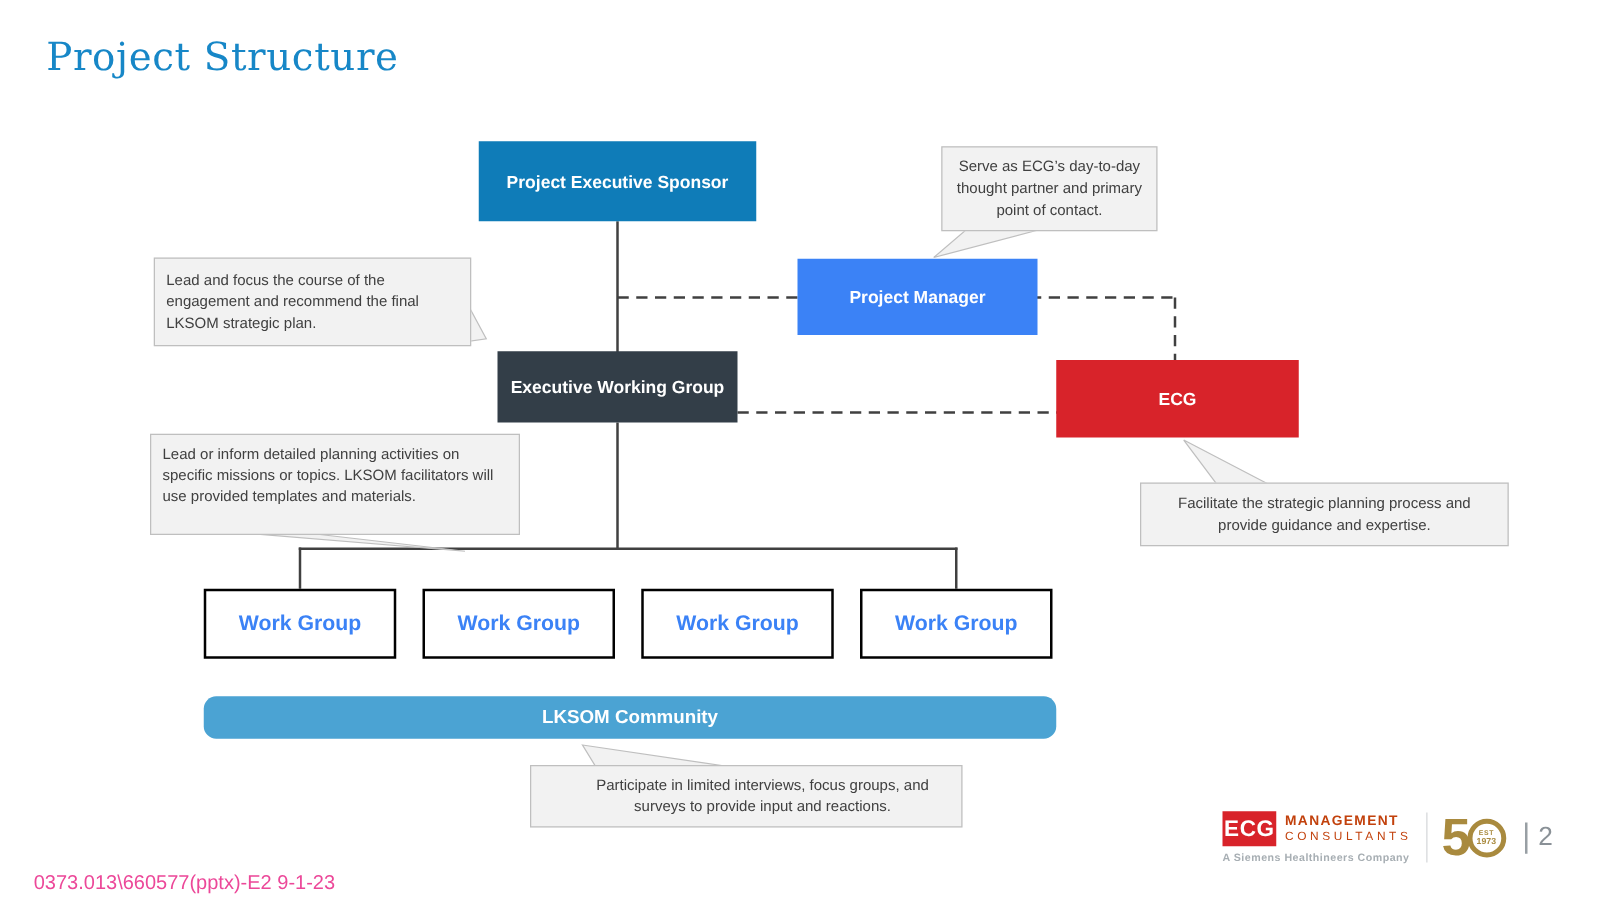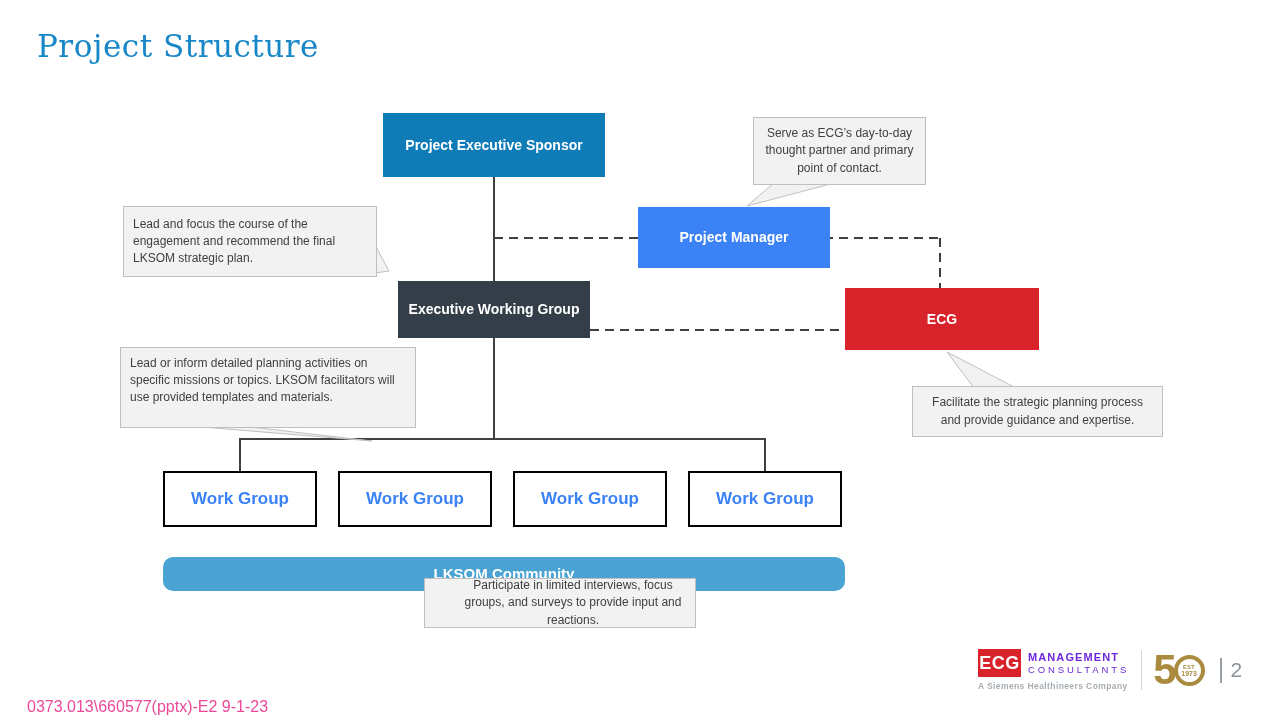--- a/index.html
+++ b/index.html
@@ -38,39 +38,39 @@
 
   .callout {
     position:absolute; z-index:2; background:#F2F2F2; border:1px solid #BFBFBF;
     color:#404040; font-size:12px; line-height:1.42; padding:7px 9px;
     display:flex; align-items:center;
   }
   .callout.center { text-align:center; justify-content:center; }
   .co-pm        { left:753px; top:117px; width:173px; height:68px; }
   .co-ewg       { left:123px; top:206px; width:254px; height:71px; }
   .co-wg        { left:120px; top:347px; width:296px; height:81px; align-items:flex-start; }
-  .co-ecg       { left:912px; top:386px; width:251px; height:51px; }
-  .co-community { left:424px; top:578px; width:272px; height:50px;padding-left:35px; }
+  .co-ecg       { left:912px; top:386px; width:295px; height:51px; }
+  .co-community { left:424px; top:612px; width:346px; height:50px;padding-left:35px; }
 
   .footer-ref {
     position:absolute; left:27px; top:698px; z-index:2;
     font-size:16px; color:#ec4899;
   }
 
   .brandbar {
     position:absolute; left:978px; top:645px; height:50px; z-index:2;
     display:flex; align-items:center;
   }
   .ecg-row { display:flex; align-items:center; }
   .ecg-mark {
     width:43px; height:28px; background:#D8232A; color:#fff;
     display:flex; align-items:center; justify-content:center;
     font-weight:bold; font-size:18px; letter-spacing:0.5px;
   }
-  .ecg-name { margin-left:7px; color:#6d28d9; }
+  .ecg-name { margin-left:7px; color:#c2410c; }
   .ecg-name .l1 { font-size:11px; font-weight:bold; letter-spacing:1.1px; }
   .ecg-name .l2 { font-size:9.5px; letter-spacing:2.9px; margin-top:1px; }
   .ecg-tagline { margin-top:4px; font-size:8.5px; font-weight:bold; color:#A7AEB3; letter-spacing:0.4px; }
   .vdiv { width:1px; height:40px; background:#D5D8DA; margin:0 11px 0 12px; }
   .fifty { display:flex; align-items:center; }
   .five { font-size:42px; font-weight:bold; color:#A98A3E; line-height:40px; }
   .ring {
     width:31px; height:31px; border:4.5px solid #A98A3E; border-radius:50%;
     margin-left:-3px; display:flex; flex-direction:column; align-items:center; justify-content:center;
     color:#A98A3E; font-weight:bold;

